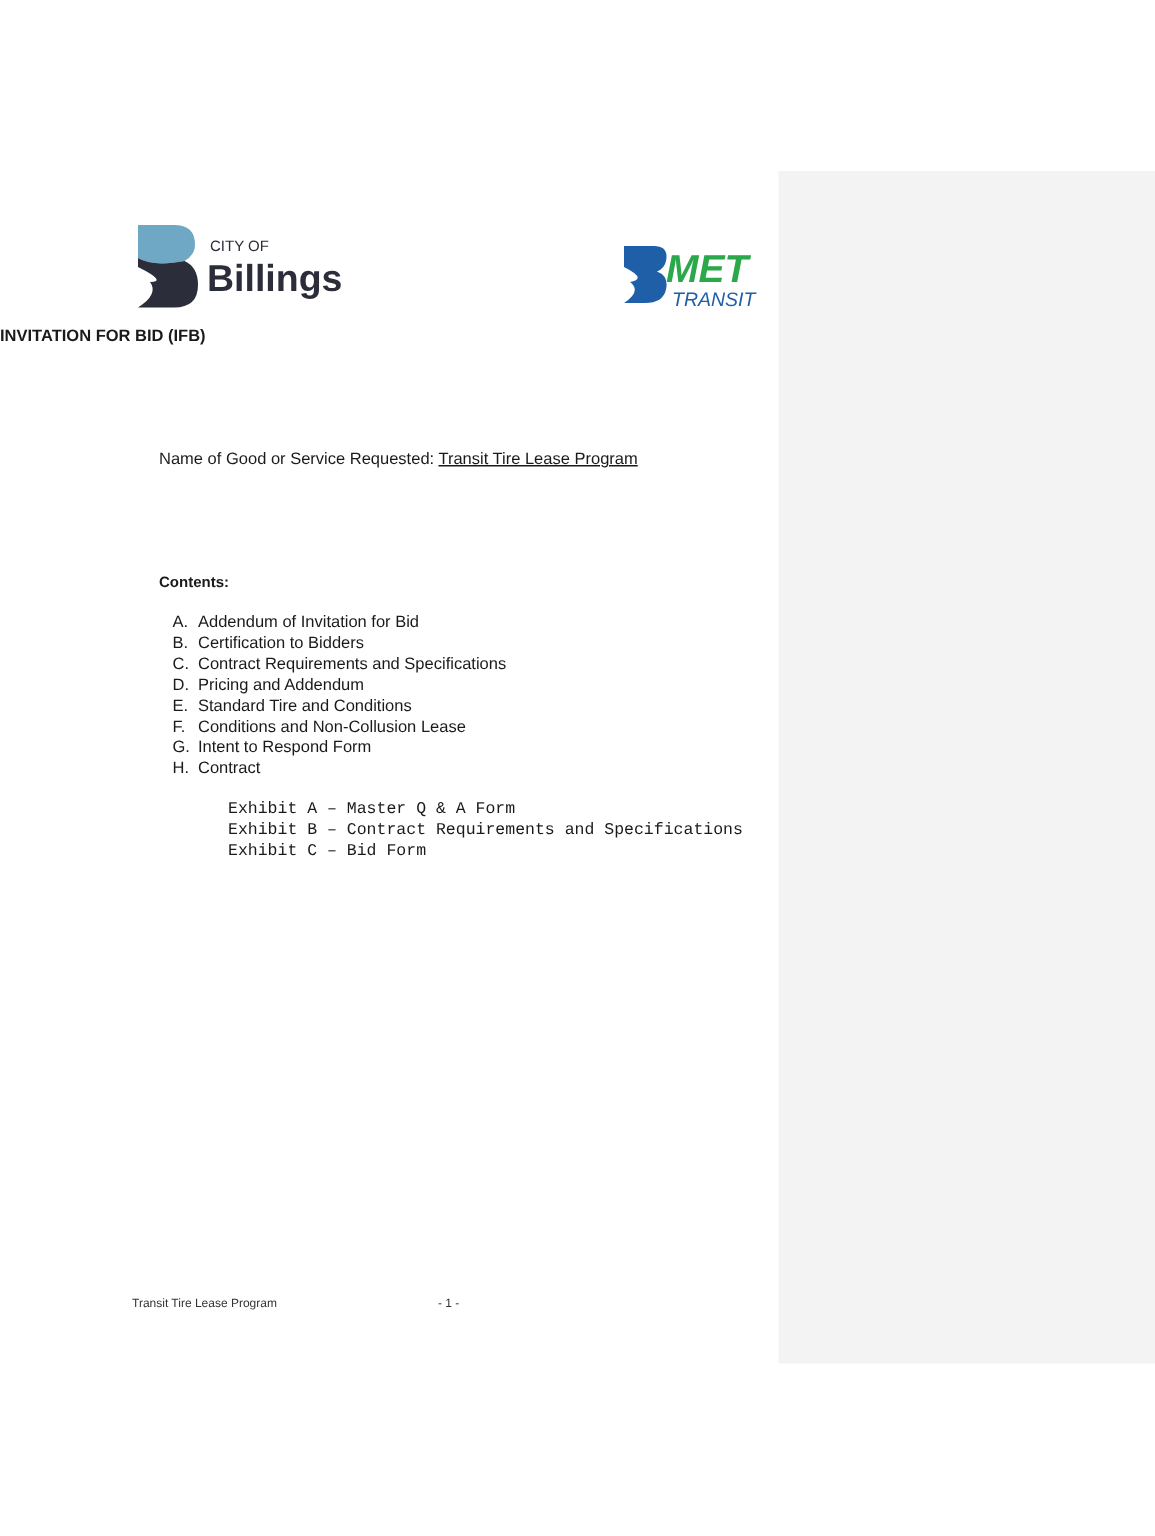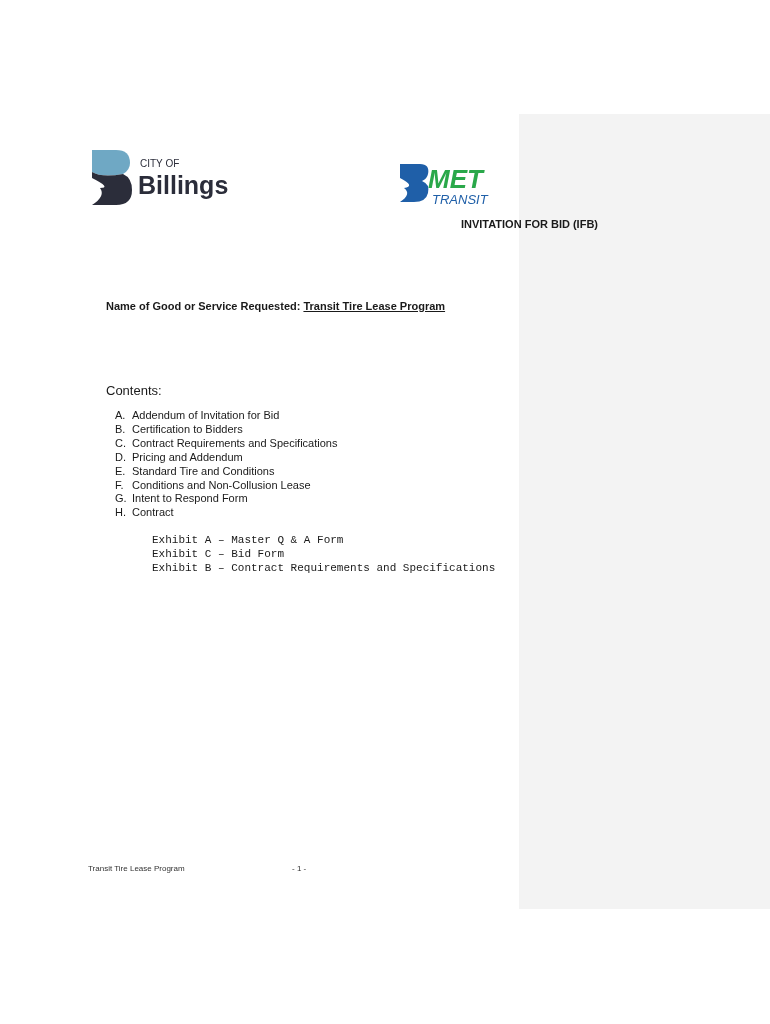--- a/index.html
+++ b/index.html
@@ -1,24 +1,24 @@
 <!DOCTYPE html>
 <html><head>
 <meta charset="utf-8">
 <style>
   html, body { margin:0; padding:0; }
   body { width:770px; height:1024px; background:#ffffff; position:relative; overflow:hidden;
          font-family:"Liberation Sans", sans-serif; color:#1a1a1a; }
   .comment-pane { position:absolute; left:519px; top:114px; width:251px; height:795px; background:#f3f3f3; }
   .logo-billings { position:absolute; left:90px; top:148px; width:145px; height:60px;text-decoration:underline; }
-  .logo-met { position:absolute; left:398px; top:160px; width:110px; height:48px; }
-  .title { position:absolute; left:0; width:598px; top:218px; text-align:right; font-weight:bold; font-size:11px; }
-  .service { position:absolute; left:106px; top:300px; font-size:11px; font-weight:bold; }
+  .logo-met { position:absolute; left:414px; top:160px; width:110px; height:48px; }
+  .title { position:absolute; left:0; width:598px; top:218px; text-align:left; font-weight:bold; font-size:11px; }
+  .service { position:absolute; left:106px; top:300px; font-size:11px; font-weight:normal; }
   .service .val { text-decoration:underline; }
-  .contents-h { position:absolute; left:106px; top:383px; font-size:13px; font-weight:normal; }
+  .contents-h { position:absolute; left:106px; top:383px; font-size:10px; font-weight:bold; }
   .toc { position:absolute; left:115px; top:409px; font-size:11px; line-height:13.9px; margin:0; padding:0; list-style:none; }
   .toc li { display:flex; }
   .toc .letter { width:17px; }
   .exhibits { position:absolute; left:152px; top:534px; font-size:11px; line-height:13.9px; margin:0; padding:0; list-style:none;font-family:Liberation Mono, monospace; }
   .footer-left { position:absolute; left:88px; top:864px; font-size:8px; color:#333; }
   .footer-page { position:absolute; left:292px; top:864px; font-size:8px; color:#333; }
 </style>
 </head>
 <body>
 
@@ -79,18 +79,18 @@
       <span>Intent to Respond Form</span>
     </li>
   <li>
       <span class="letter">H.</span>
       <span>Contract</span>
     </li>
 </ul>
 
 <ul class="exhibits">
   <li>Exhibit A – Master Q &amp; A Form</li>
+  <li>Exhibit B – Contract Requirements and Specifications</li>
   <li>Exhibit C – Bid Form</li>
-  <li>Exhibit B – Contract Requirements and Specifications</li>
 </ul>
 
 <div class="footer-left">Transit Tire Lease Program</div>
 <div class="footer-page">- 1 -</div>
 
 </body></html>

